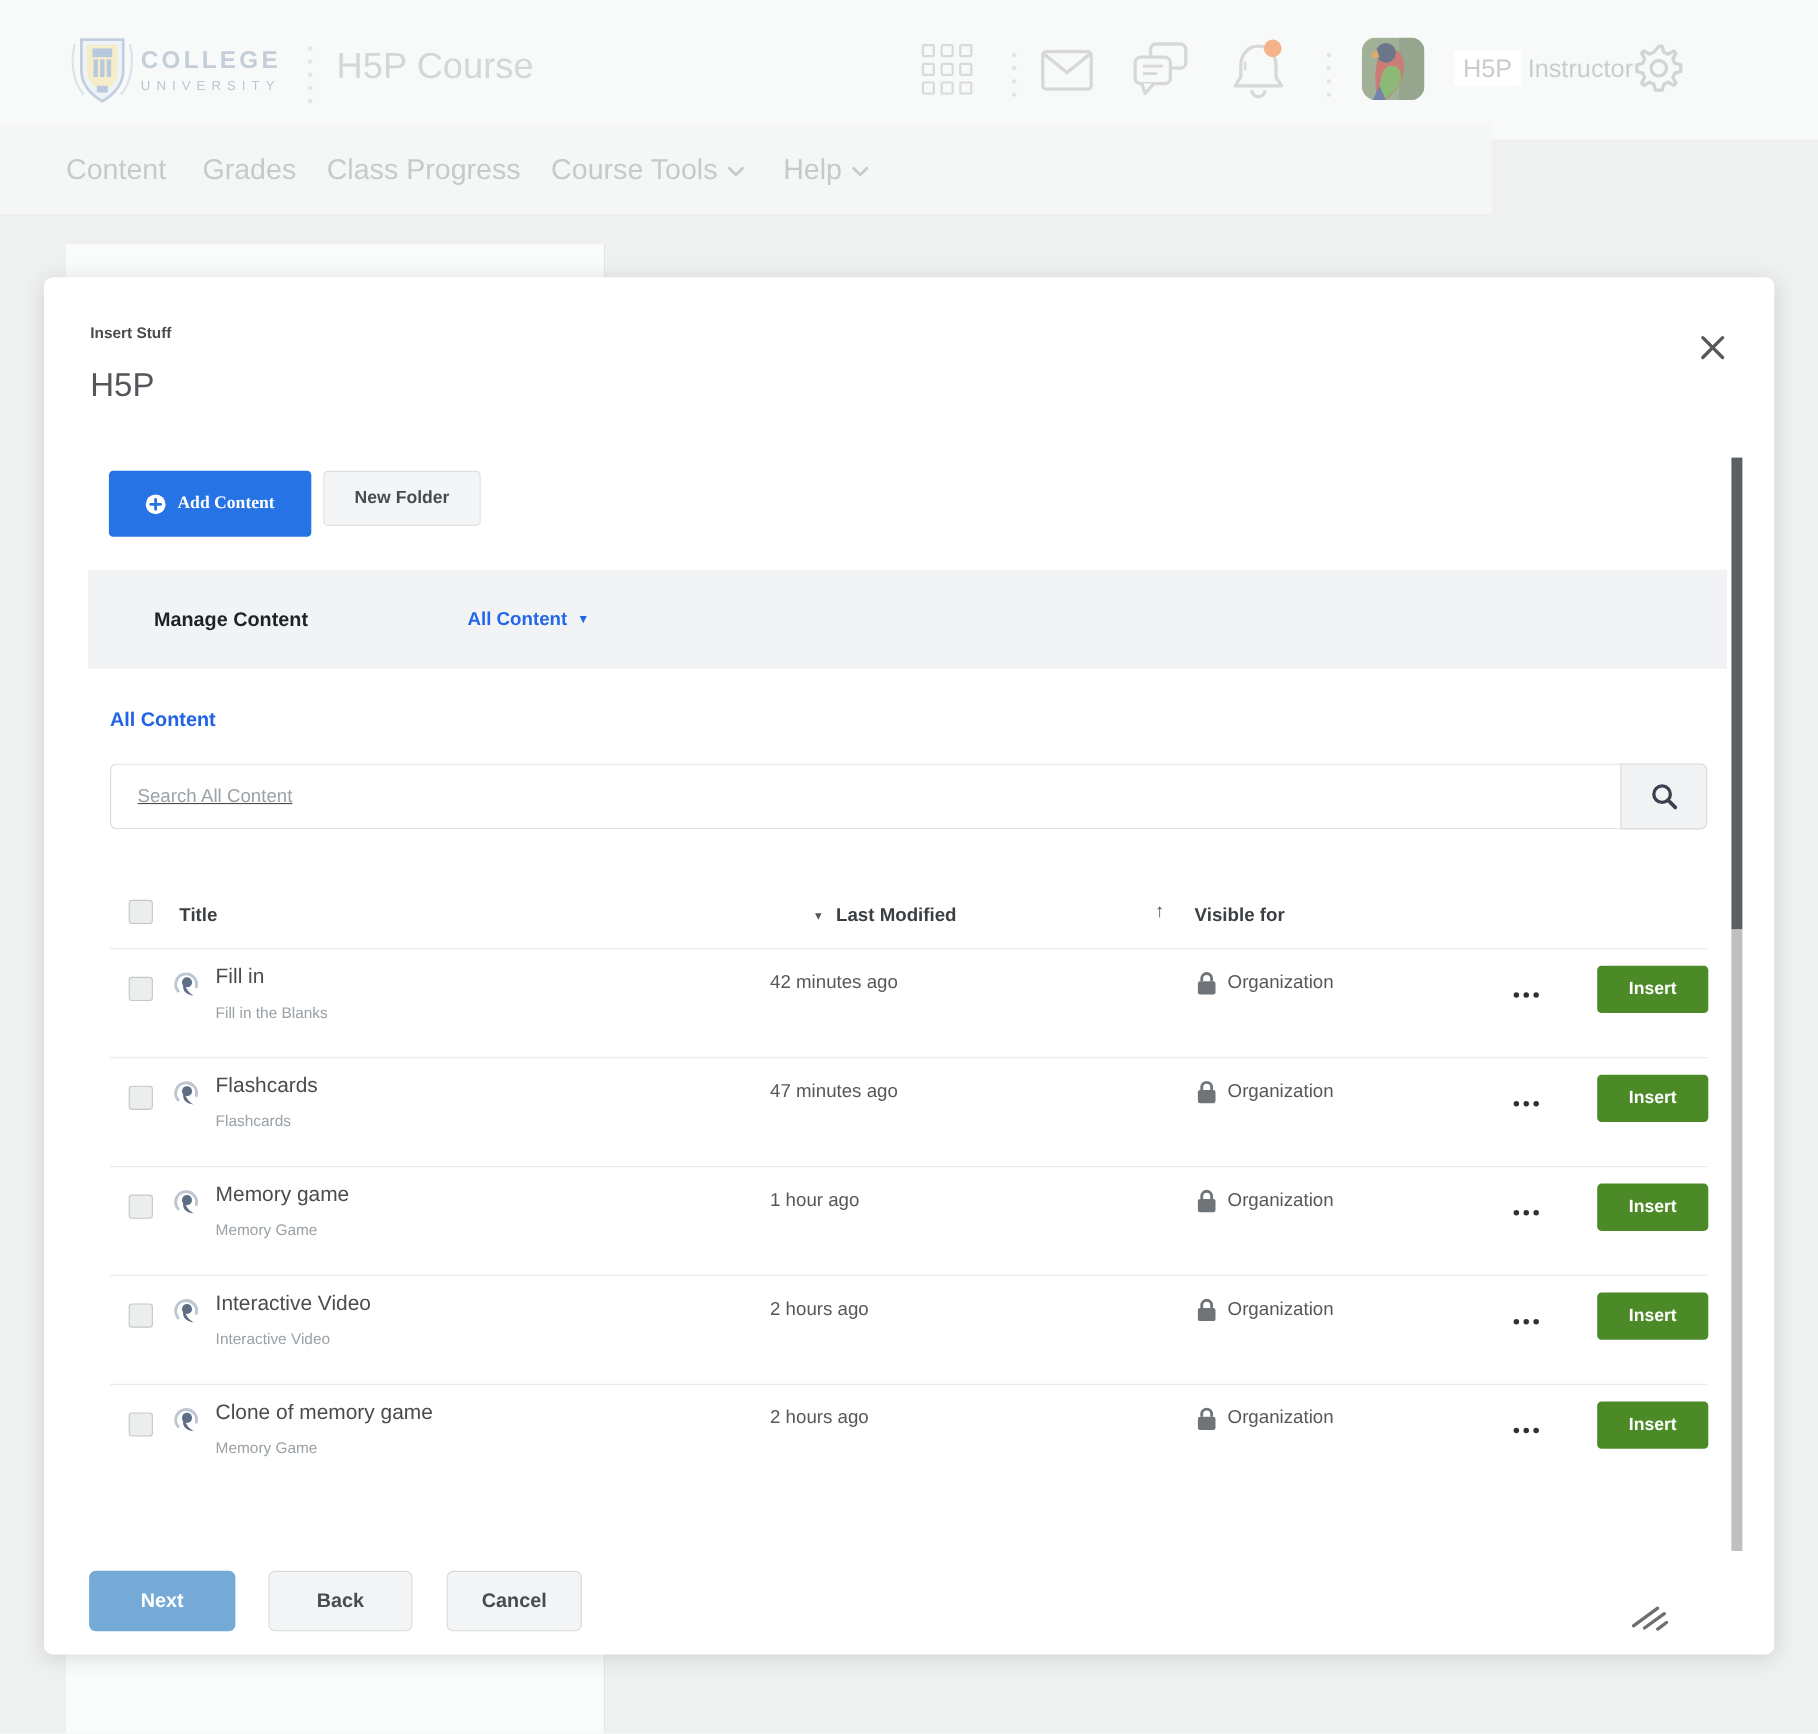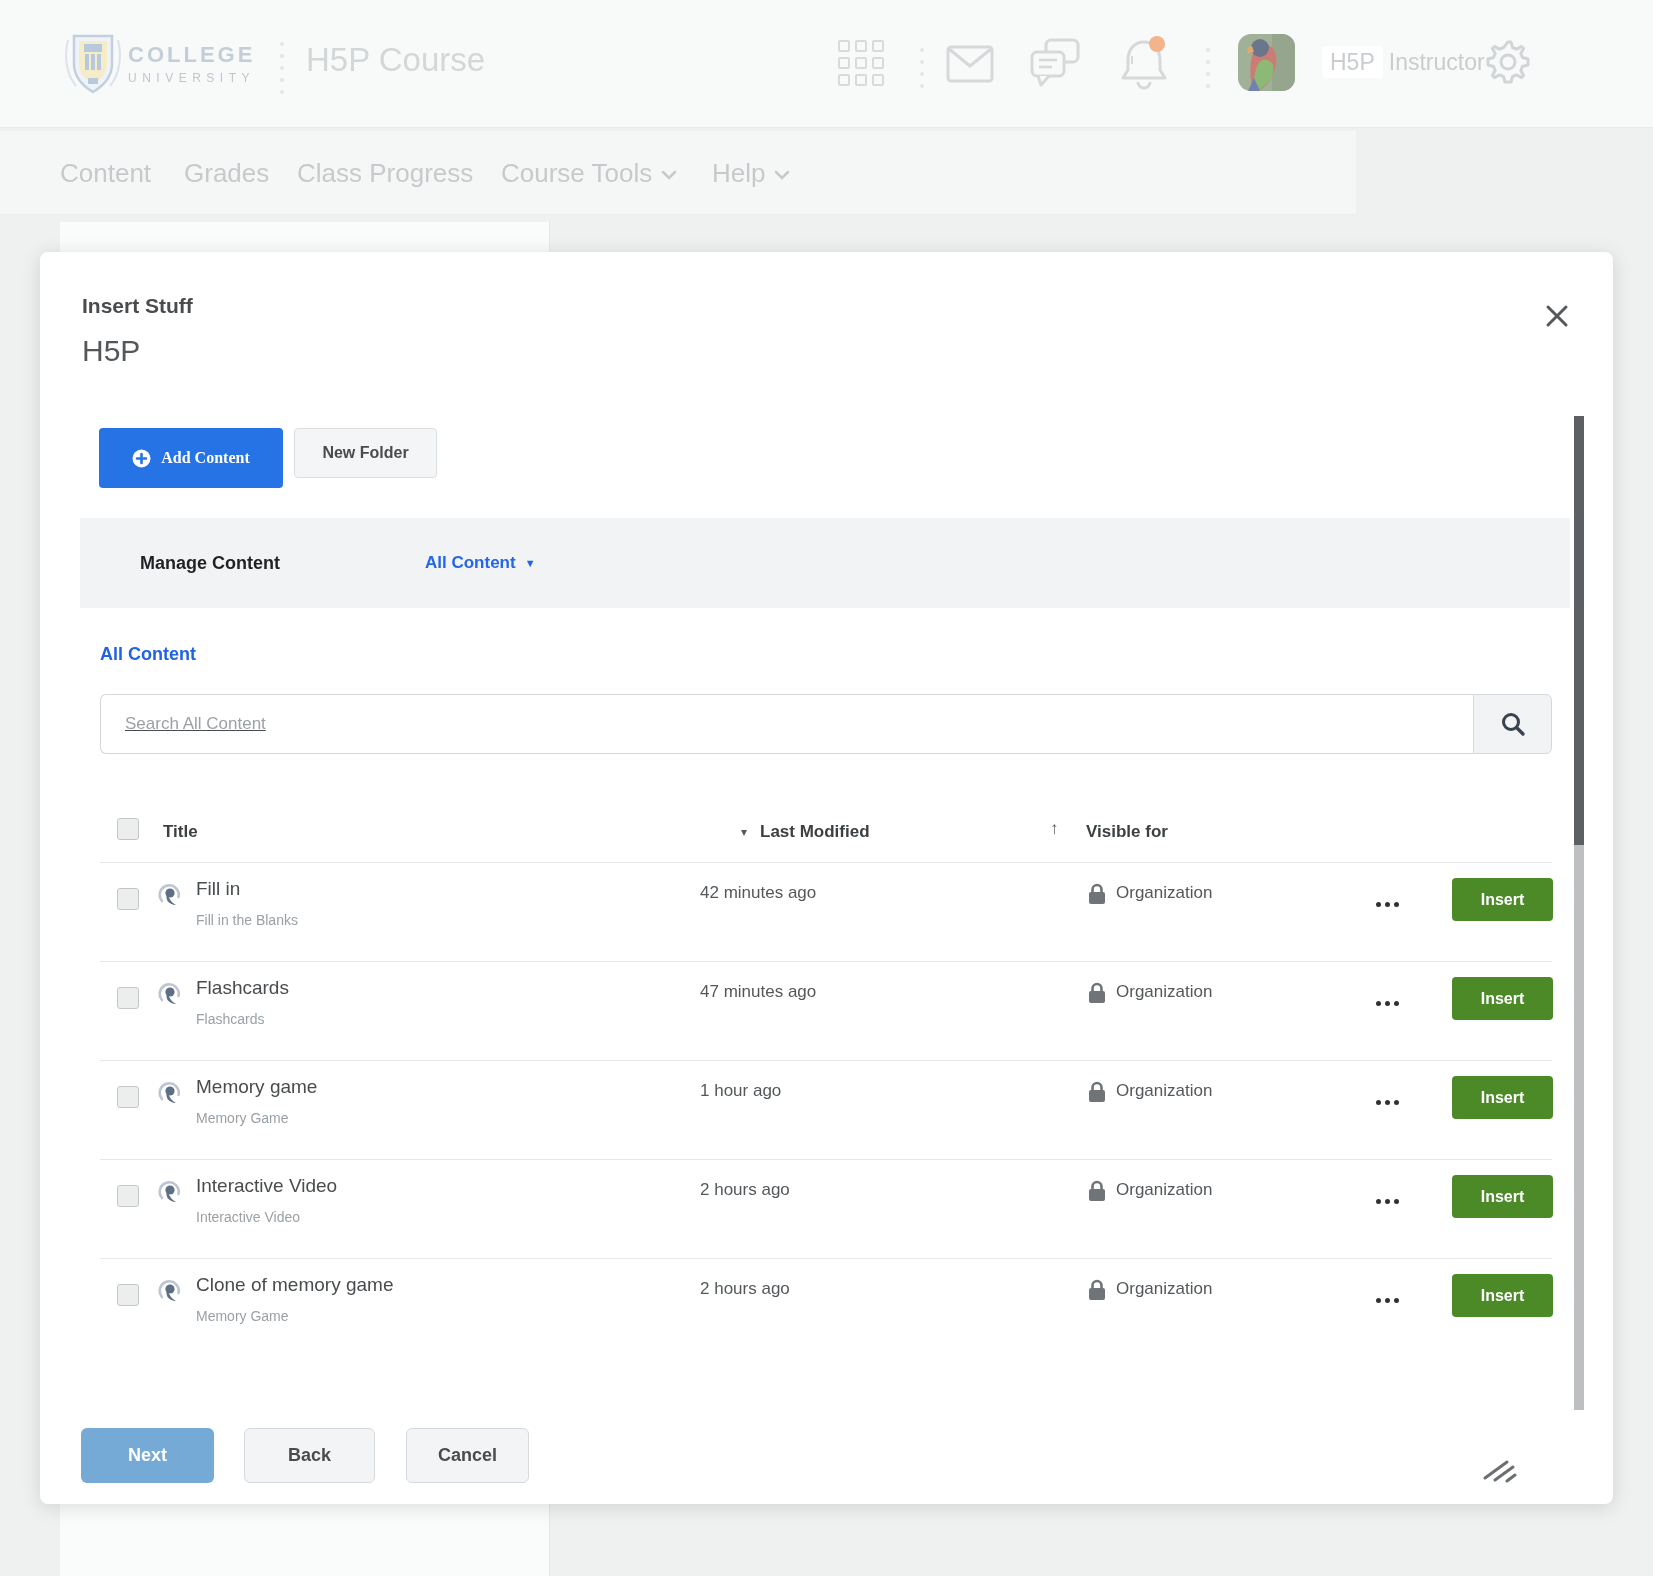--- a/index.html
+++ b/index.html
@@ -4,21 +4,21 @@
 <style>
   * { margin:0; padding:0; box-sizing:border-box; }
   html,body { width:1653px; height:1576px; }
   body {
     position:relative; font-family:"Liberation Sans",sans-serif;
     background:#eff0f0; overflow:hidden; color:#494c4e;
   }
   
   .hdr { position:absolute; left:0; top:0; width:1653px; height:128px;
          background:#f8f9f9; border-bottom:1px solid #ececec; z-index:1; }
-  .navbar { position:absolute; left:0; top:131px; width:1356px; height:84px;
+  .navbar { position:absolute; left:0; top:112px; width:1356px; height:84px;
          background:#f5f6f6; border-bottom:1px solid #ebecec; z-index:1; }
   .page-panel { position:absolute; left:60px; top:222px; width:490px; height:1354px;
          background:#fafbfb; border-right:1px solid #e5e6e6; z-index:0; }
   .logo-wrap { position:absolute; left:62px; top:30px; }
   .logo-text { position:absolute; left:128px; top:42px; }
   .logo-line1 { font-size:22px; font-weight:bold; letter-spacing:3px; color:#c4ced9; }
   .logo-line2 { font-size:12px; letter-spacing:5.5px; color:#bcc6d2; margin-top:3px; }
   .vdots { position:absolute; width:4px; display:flex; flex-direction:column; gap:8px; align-items:center; }
   .vdots i { width:4px; height:4px; border-radius:50%; background:#e2e4e6; }
   .course-title { position:absolute; left:306px; top:41px; font-size:33px; color:#d4d7d8; }
@@ -30,21 +30,21 @@
   .user-name { position:absolute; left:1322px; top:49px; font-size:23px; color:#c9cdcf; }
   .user-chip { background:#ffffff; border-radius:3px; padding:3px 8px; }
   .user-rest { margin-left:6px; }
   .gear { position:absolute; left:1486px; top:40px; }
   .nav-item { position:absolute; top:0; height:84px; display:flex; align-items:center; gap:9px;
               font-size:26px; color:#c7cacc; }
   .chev { width:16px; height:16px; margin-top:4px; }
   
   .modal { position:absolute; left:40px; top:252px; width:1573px; height:1252px;
            background:#ffffff; border-radius:8px; box-shadow:0 3px 20px rgba(0,0,0,.13); z-index:5; }
-  .m-title { position:absolute; left:42px; top:42px; font-size:21px; font-weight:bold; color:#494c4e; }
+  .m-title { position:absolute; left:42px; top:42px; font-size:14px; font-weight:bold; color:#494c4e; }
   .m-sub   { position:absolute; left:42px; top:82px; font-size:30px; font-weight:400; color:#53575a; }
   .m-close { position:absolute; left:1500px; top:48px; width:34px; height:34px; background:none; border:none; cursor:pointer; }
   .toolbar { position:absolute; left:59px; top:176px; display:flex; gap:11px; }
   .btn-add { width:184px; height:60px; background:#2673e6; color:#fff; border:none; border-radius:4px;
              font-size:16px; font-weight:bold; font-family:Liberation Serif, serif; display:flex; align-items:center; justify-content:center; gap:10px; cursor:pointer; }
   .btn-newfolder { width:143px; height:50px; background:#f4f5f6; color:#494c4e; border:1px solid #dcdfe1; border-radius:4px;
              font-size:16px; font-weight:bold; font-family:inherit; cursor:pointer; }
   .band { position:absolute; left:40px; top:266px; width:1490px; height:90px; background:#f2f3f5;
           display:flex; align-items:center; }
   .band-label { margin-left:60px; font-size:18px; font-weight:bold; color:#1f2224; }

